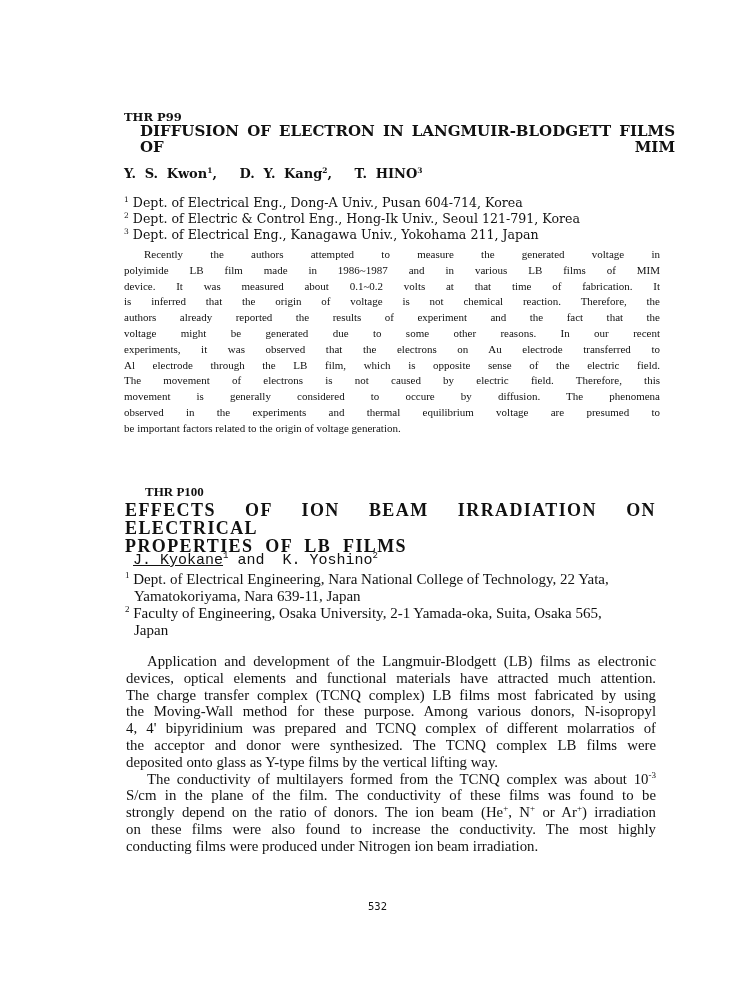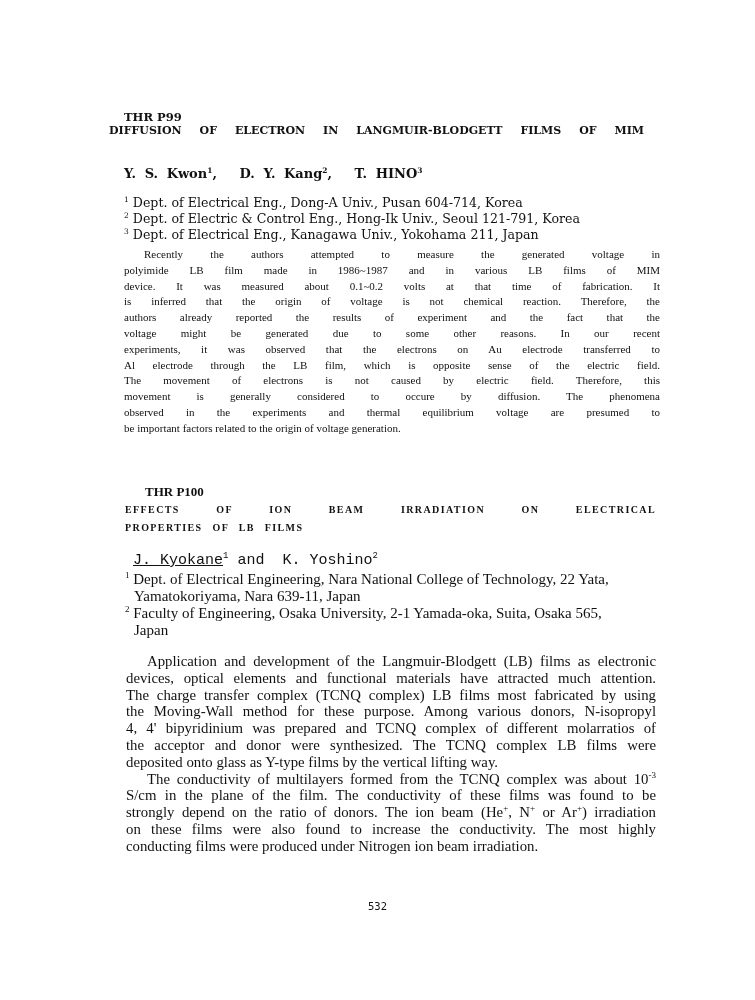--- a/index.html
+++ b/index.html
@@ -1,33 +1,33 @@
 <!DOCTYPE html>
 <html><head>
 <meta charset="utf-8">
 <style>
   html, body { margin: 0; padding: 0; background: #ffffff; }
   body { width: 755px; height: 1000px; position: relative; overflow: hidden; color: #111; }
   .page { position: absolute; left: 0; top: 0; width: 755px; height: 1000px; }
   .abs { position: absolute; }
   .label1 { left: 124px; top: 110px; font-family: "DejaVu Serif", serif; font-size: 11.5px; font-weight: bold; }
-  .title1 { left: 109px; top: 123px; width: 535px; font-family: "DejaVu Serif", serif; font-size: 11px; font-weight: bold; line-height: 16px; text-align: justify; text-align-last: left; }
+  .title1 { left: 140px; top: 123px; width: 535px; font-family: "DejaVu Serif", serif; font-size: 15px; font-weight: bold; line-height: 16px; text-align: justify; text-align-last: left; }
   .title1 .t-line { display: block; text-align: justify; text-align-last: justify; }
   .title1 .t-line.last { text-align-last: left; }
   .authors1 { left: 124px; top: 166px; font-family: "DejaVu Serif", serif; font-size: 13px; font-weight: bold; word-spacing: 4px; }
   .authors1 span.gap { display: inline-block; width: 14px; }
   sup { font-size: 7.5px; vertical-align: 5px; line-height: 0; }
   .affils1 { left: 124px; top: 195px; font-family: "DejaVu Serif", serif; font-size: 12.6px; line-height: 15.8px; }
   .affils1 .aff sup { margin-right: 4px; }
   .body1 { left: 124px; top: 247px; width: 536px; font-family: Liberation Serif, serif; font-size: 11px; line-height: 15.8px; }
   .body1 .ln { display: block; text-align: justify; text-align-last: justify; white-space: nowrap; }
   .body1 .ln.last { text-align-last: left; }
   .body1 .ln.indent { padding-left: 20px; }
   .label2 { left: 125px; top: 484px; font-family: "Liberation Serif", serif; font-size: 13px; font-weight: bold; margin-left: 20px; }
-  .title2 { left: 125px; top: 501px; width: 531px; font-family: "Liberation Serif", serif; font-size: 10px; font-weight: bold; line-height: 18px; letter-spacing: 1.4px; }
+  .title2 { left: 125px; top: 501px; width: 531px; font-family: "Liberation Serif", serif; font-size: 18px; font-weight: bold; line-height: 18px; letter-spacing: 1.4px; }
   .title2 .t-line { display: block; text-align: justify; text-align-last: justify; }
   .title2 .t-line.last { text-align-last: left; word-spacing: 6px; }
   .authors2 { left: 133px; top: 552px; font-family: Liberation Mono, monospace; font-size: 15px; }
   .authors2 .u { text-decoration: underline; }
   sup.s2 { font-size: 9px; vertical-align: 6px; }
   .affils2 { left: 125px; top: 571px; width: 540px; font-family: "Liberation Serif", serif; font-size: 15px; line-height: 17px; }
   .affils2 .aff { display: block; }
   .affils2 .cont { display: block; padding-left: 9px; }
   .body2 { left: 126px; top: 653px; width: 530px; font-family: "Liberation Serif", serif; font-size: 14.8px; line-height: 16.8px; }
   .body2 .ln { display: block; text-align: justify; text-align-last: justify; white-space: nowrap; }

